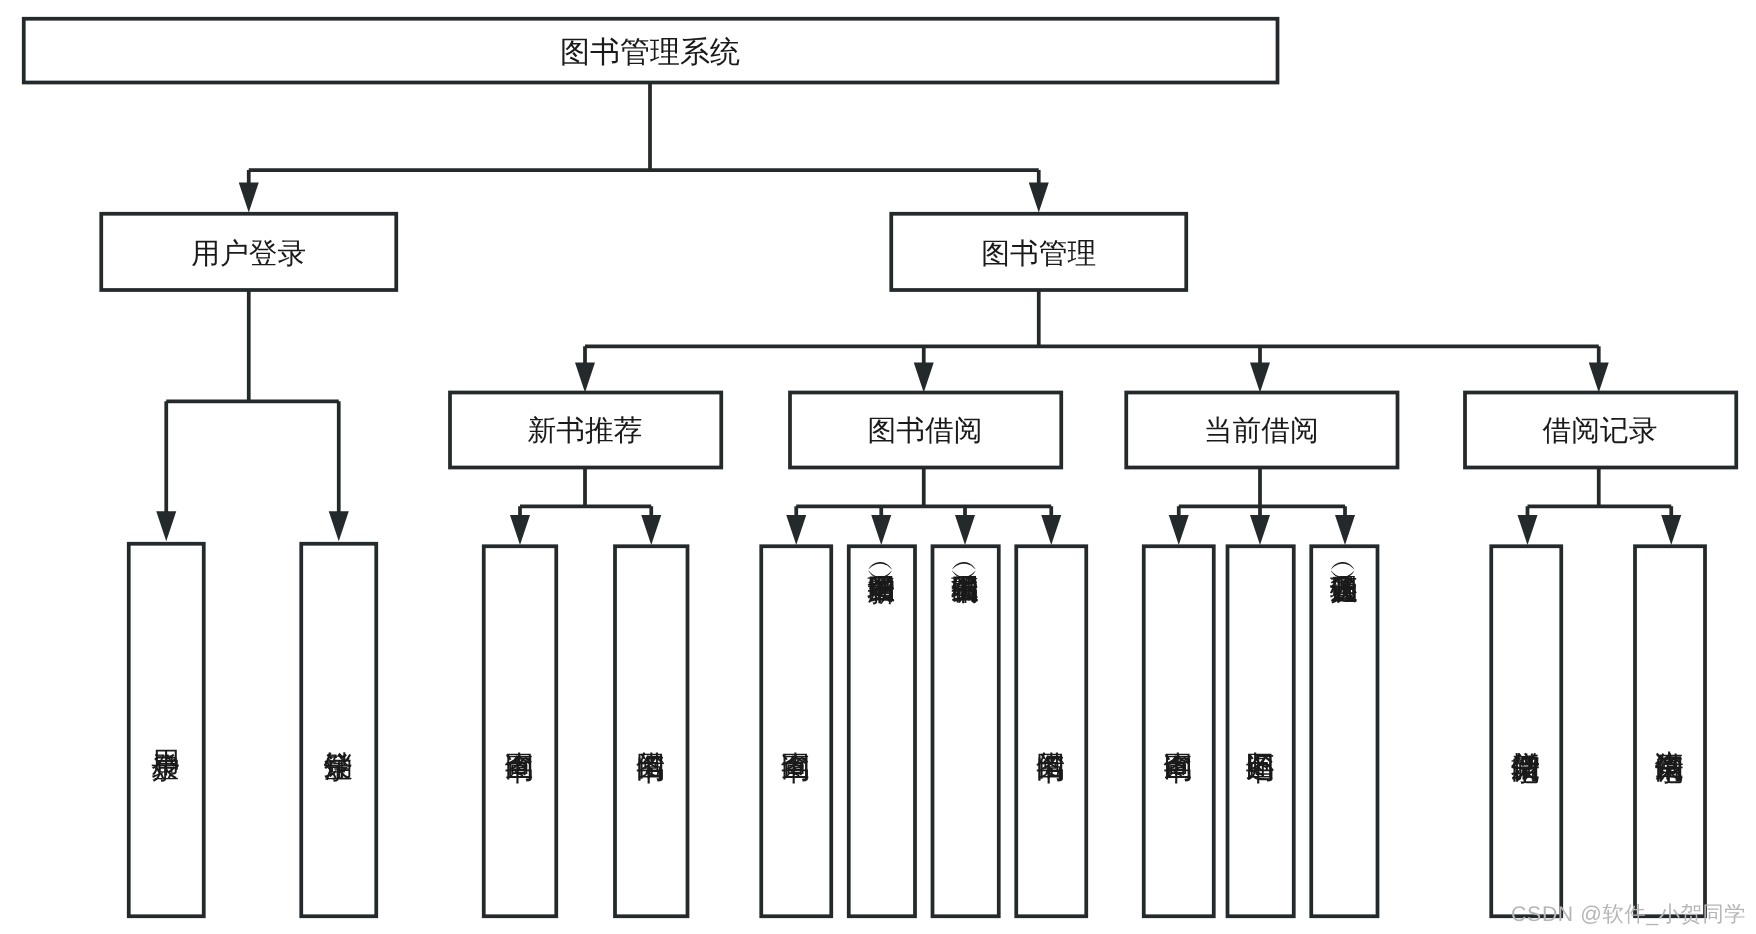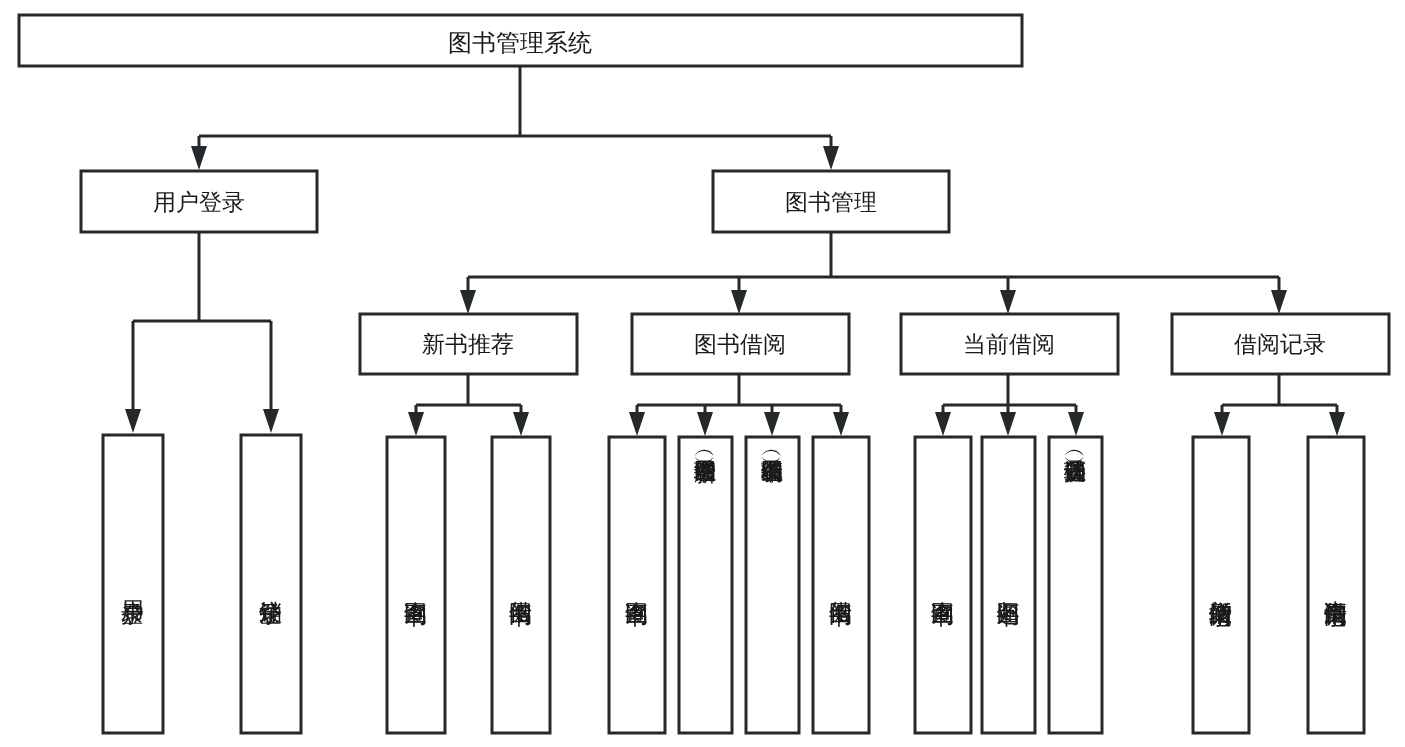--- a/index.html
+++ b/index.html
@@ -251,14 +251,15 @@
     <span class="leaf-label tall">确认归还（管理员）</span>
   </div>
 
   <div class="leaf-label-wrap" style="left:1193px;top:437px;width:56px;height:296px;">
     <span class="leaf-label">新增借阅记录</span>
   </div>
   <div class="leaf-label-wrap" style="left:1308px;top:437px;width:56px;height:296px;">
     <span class="leaf-label">查询借阅记录</span>
   </div>
 
+  <div class="watermark">CSDN @软件_小贺同学</div>
 
 </div>
 
 </body></html>

